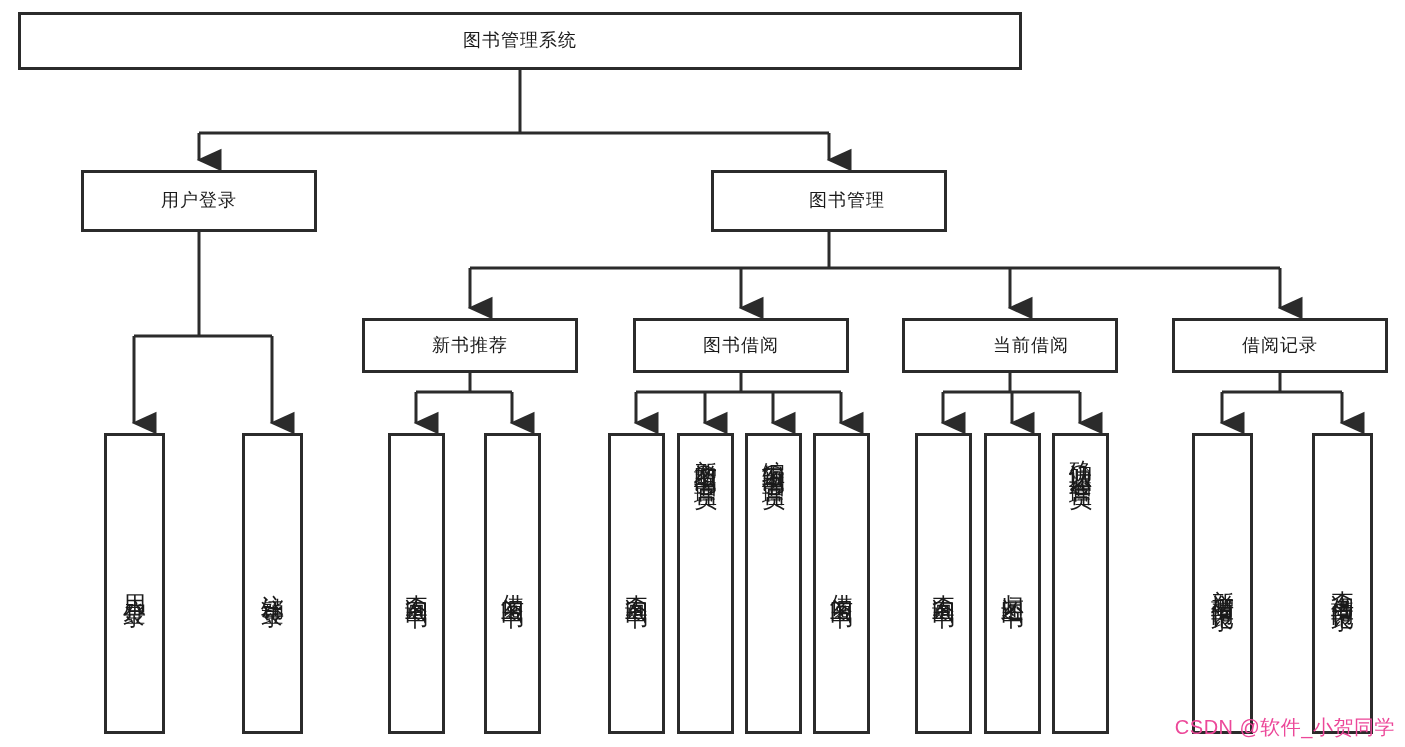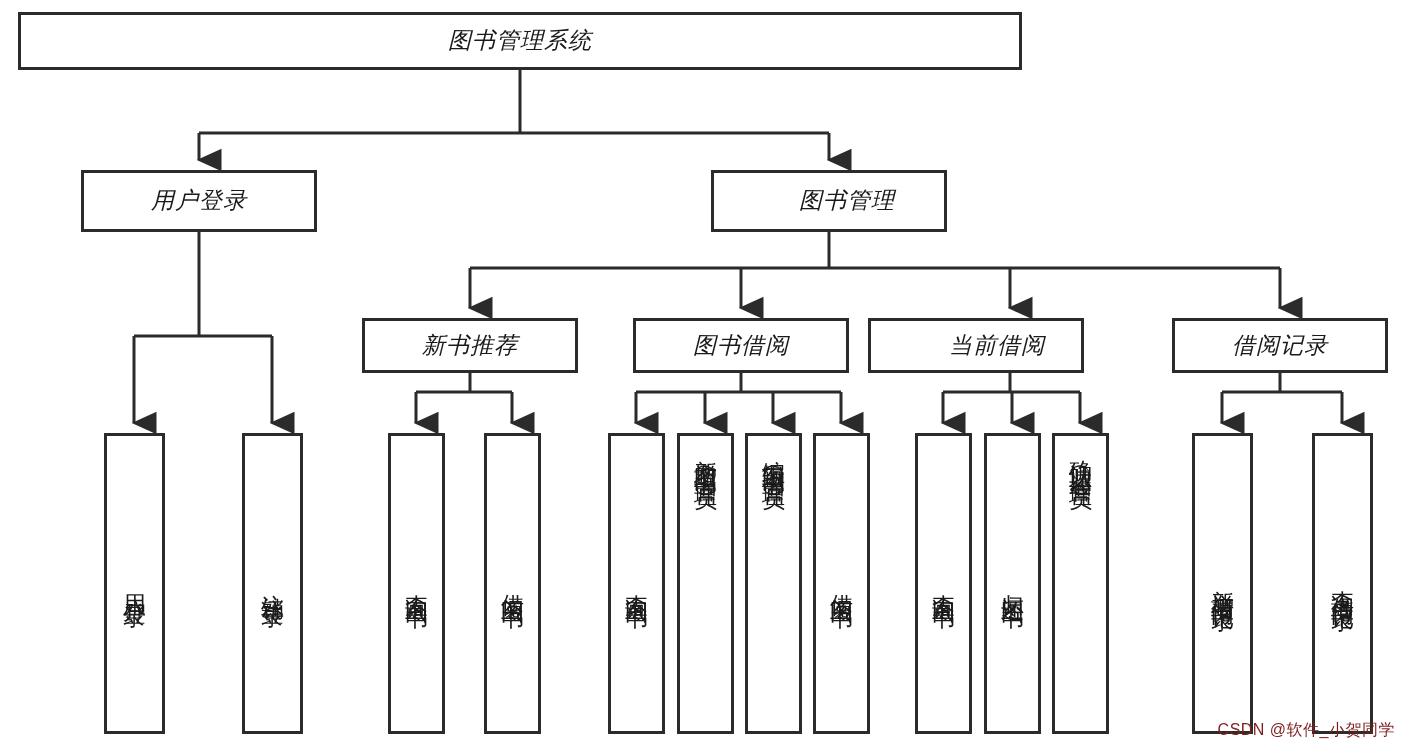--- a/index.html
+++ b/index.html
@@ -27,26 +27,25 @@
   .node-box {
     position: absolute;
     box-sizing: border-box;
     border: 3px solid #2b2b2b;
     background: #ffffff;
     display: flex;
     align-items: center;
     justify-content: center;
   }
   .node-label-h {
-    font-size: 23px;
+    font-size: 18px;
     color: #1a1a1a;
     line-height: 1.2;
     white-space: nowrap;
     letter-spacing: 1px;
-    font-style: italic;
   }
   .node-box.vertical {
     align-items: flex-start;
     justify-content: center;
     padding-top: 6px;
   }
   .node-label-v {
     font-size: 23px;
     color: #1a1a1a;
     writing-mode: vertical-rl;
@@ -56,22 +55,22 @@
     white-space: nowrap;
   }
   .node-box.vertical.centered {
     align-items: center;
     padding-top: 0;
   }
   #watermark {
     position: absolute;
     right: 10px;
     bottom: 6px;
-    font-size: 16px;
-    color: #7f1d1d;
+    font-size: 20px;
+    color: #ec4899;
     white-space: nowrap;
     letter-spacing: 0.5px;
   }
 </style>
 </head>
 <body>
 
 <div id="canvas">
 
   <svg id="diagram-svg" viewBox="0 0 1405 747" xmlns="http://www.w3.org/2000/svg">
@@ -146,21 +145,21 @@
   <div class="node-box" id="node-l1-1" style="left: 711px; top: 170px; width: 236px; height: 62px; padding-left: 36px;">
     <span class="node-label-h">图书管理</span>
   </div>
 
   <div class="node-box" id="node-l2-0" style="left: 362px; top: 318px; width: 216px; height: 55px;">
     <span class="node-label-h">新书推荐</span>
   </div>
   <div class="node-box" id="node-l2-1" style="left: 633px; top: 318px; width: 216px; height: 55px;">
     <span class="node-label-h">图书借阅</span>
   </div>
-  <div class="node-box" id="node-l2-2" style="left: 868px; top: 318px; width: 216px; height: 55px; padding-left: 42px;">
+  <div class="node-box" id="node-l2-2" style="left: 902px; top: 318px; width: 216px; height: 55px; padding-left: 42px;">
     <span class="node-label-h">当前借阅</span>
   </div>
   <div class="node-box" id="node-l2-3" style="left: 1172px; top: 318px; width: 216px; height: 55px; text-align: center;">
     <span class="node-label-h">借阅记录</span>
   </div>
 
   <div class="node-box vertical centered" id="node-leaf-0" style="left: 104px; top: 433px; width: 61px; height: 301px;">
     <span class="node-label-v">用户登录</span>
   </div>
   <div class="node-box vertical centered" id="node-leaf-1" style="left: 242px; top: 433px; width: 61px; height: 301px;">

